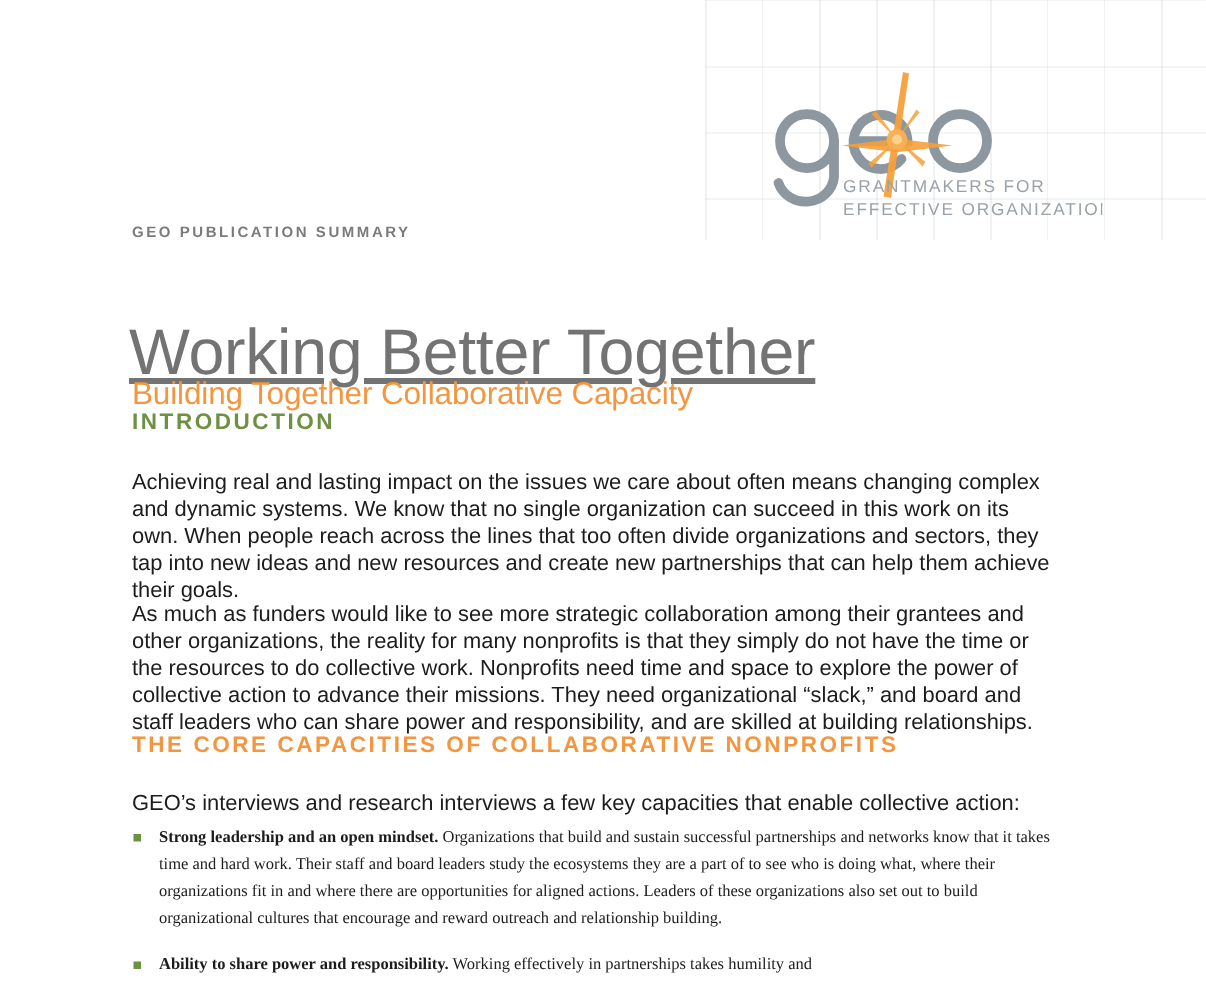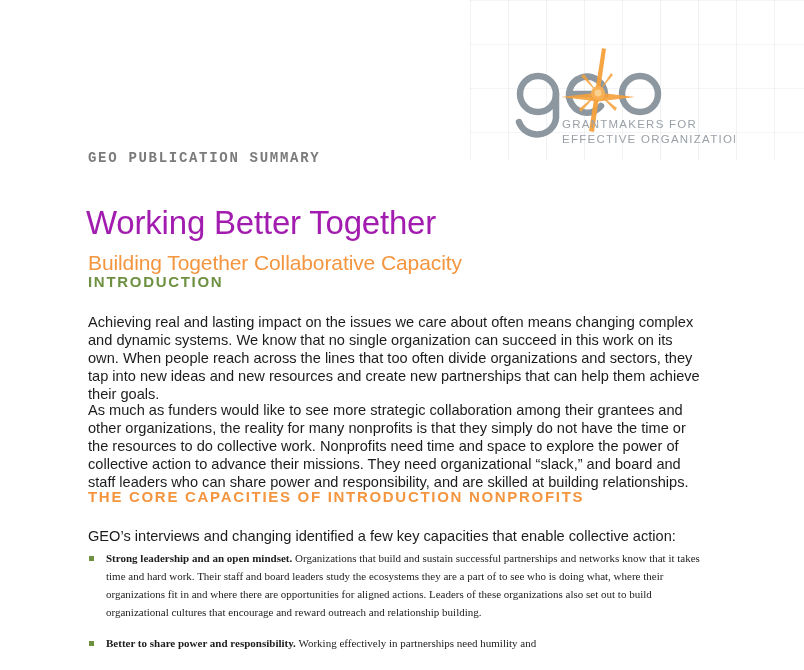--- a/index.html
+++ b/index.html
@@ -42,38 +42,39 @@
     width: 230px;
     height: 105px;
   }
   .logo svg { display: block; }
 
   
   .kicker {
     position: absolute;
     left: 88px;
     top: 150px;
-    font-family: Liberation Mono, monospace;
-    font-size: 14px;
+    font-family: Liberation Sans, sans-serif;
+    font-size: 10px;
     font-weight: 600;
     letter-spacing: 1.7px;
     color: #7b7b7b;
     white-space: nowrap;
   }
 
   .title {
     position: absolute;
     left: 86px;
     top: 182px;
     font-family: "Liberation Sans", sans-serif;
-    font-size: 33px;
+    font-size: 43px;
     font-weight: 300;
-    color: #a21caf;
+    color: #737373;
     letter-spacing: -0.2px;
     white-space: nowrap;
+    text-decoration: underline;
   }
 
   .subtitle {
     position: absolute;
     left: 88px;
     top: 234px;
     font-family: "Liberation Sans", sans-serif;
     font-size: 21px;
     font-weight: 400;
     color: #f4953f;
@@ -184,28 +185,28 @@
   <h1 class="title">Working Better Together</h1>
 
   <h2 class="subtitle">Building Together Collaborative Capacity</h2>
 
   <div class="section-head green" id="head-intro">INTRODUCTION</div>
 
   <p class="body-block" id="para-1">Achieving real and lasting impact on the issues we care about often means changing complex and dynamic systems. We know that no single organization can succeed in this work on its own. When people reach across the lines that too often divide organizations and sectors, they tap into new ideas and new resources and create new partnerships that can help them achieve their goals.</p>
 
   <p class="body-block" id="para-2">As much as funders would like to see more strategic collaboration among their grantees and other organizations, the reality for many nonprofits is that they simply do not have the time or the resources to do collective work. Nonprofits need time and space to explore the power of collective action to advance their missions. They need organizational “slack,” and board and staff leaders who can share power and responsibility, and are skilled at building relationships.</p>
 
-  <div class="section-head orange" id="head-core">THE CORE CAPACITIES OF INTRODUCTION NONPROFITS</div>
-
-  <p class="body-block" id="para-3">GEO’s interviews and changing identified a few key capacities that enable collective action:</p>
+  <div class="section-head orange" id="head-core">THE CORE CAPACITIES OF COLLABORATIVE NONPROFITS</div>
+
+  <p class="body-block" id="para-3">GEO’s interviews and research interviews a few key capacities that enable collective action:</p>
 
   <ul class="bullets" style="list-style:none;margin:0;padding:0;">
     <li class="bullet-item">
       <span class="bullet-marker"></span>
       <span class="bullet-lead">Strong leadership and an open mindset.</span><span> Organizations that build and sustain successful partnerships and networks know that it takes time and hard work. Their staff and board leaders study the ecosystems they are a part of to see who is doing what, where their organizations fit in and where there are opportunities for aligned actions. Leaders of these organizations also set out to build organizational cultures that encourage and reward outreach and relationship building.</span>
     </li>
     <li class="bullet-item">
       <span class="bullet-marker"></span>
-      <span class="bullet-lead">Better to share power and responsibility.</span><span> Working effectively in partnerships need humility and</span>
+      <span class="bullet-lead">Ability to share power and responsibility.</span><span> Working effectively in partnerships takes humility and</span>
     </li>
   </ul>
 
 </div>
 
 </body></html>

